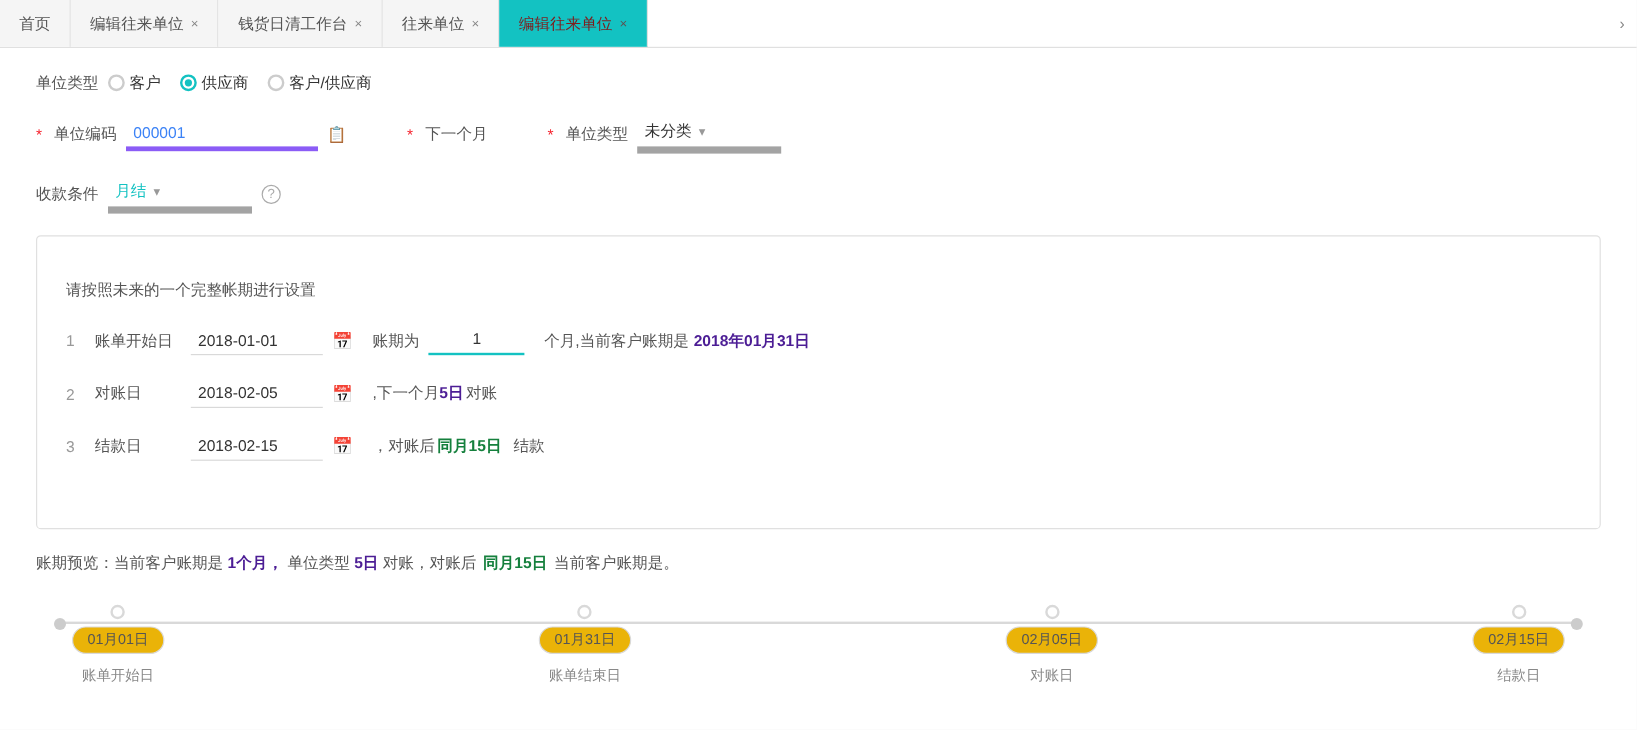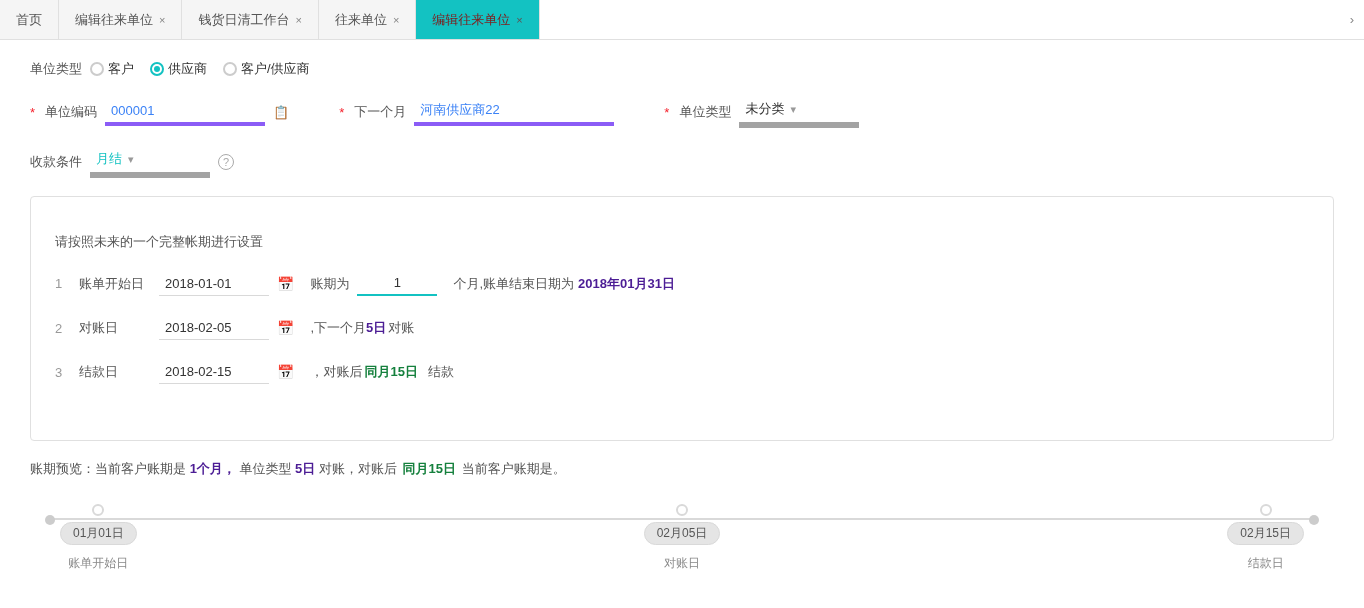--- a/index.html
+++ b/index.html
@@ -263,21 +263,21 @@
 
     .timeline-dot {
       width: 12px;
       height: 12px;
       border-radius: 50%;
       border: 2px solid #d9d9d9;
       background: #fff;
     }
 
     .timeline-date-badge {
-      background: #e5e5e5;
+      background: #eab308;
       border: 1px solid #d9d9d9;
       border-radius: 12px;
       padding: 2px 12px;
       font-size: 12px;
       color: #555;
       white-space: nowrap;
     }
 
     .timeline-label {
       font-size: 12px;
@@ -361,21 +361,20 @@
   <div class="form-row">
     <div class="form-group">
       <span class="required-star">*</span>
       <span class="form-label">单位编码</span>
       <input class="form-input" type="text" value="000001" style="">
       <span class="doc-icon">📋</span>
     </div>
     <div class="form-group" style="margin-left:30px;">
       <span class="required-star">*</span>
       <span class="form-label">下一个月</span>
-      <input class="form-input wide" type="text" value="河南供应商22" style="">
     </div>
     <div class="form-group" style="margin-left:30px;">
       <span class="required-star">*</span>
       <span class="form-label">单位类型</span>
       <div class="form-select">
         <span style="color:#333;">未分类</span>
         <span class="select-arrow">▾</span>
       </div>
     </div>
   </div>
@@ -394,21 +393,21 @@
   <div class="period-box">
     <div class="period-title">请按照未来的一个完整帐期进行设置</div>
 
     <div class="period-row">
       <span class="period-num">1</span>
       <span class="period-field-label">账单开始日</span>
       <input class="period-date-input" type="text" value="2018-01-01" style="">
       <span class="cal-icon" style="margin:0 8px;">📅</span>
       <span class="period-text">账期为</span>
       <input class="period-month-input" type="text" value="1" style="margin: 0px 8px;">
-      <span class="period-text">个月,账单结束日期为</span>
+      <span class="period-text">个月,当前客户账期是</span>
       <span class="highlight-orange" style="margin-left:4px;">2018年01月31日</span>
     </div>
 
     <div class="period-row">
       <span class="period-num">2</span>
       <span class="period-field-label">对账日</span>
       <input class="period-date-input" type="text" value="2018-02-05" style="">
       <span class="cal-icon" style="margin:0 8px;">📅</span>
       <span class="period-text">,下一个月</span>
       <span class="highlight-orange">5日</span>
@@ -442,20 +441,25 @@
     <div class="timeline-right-dot"></div>
     <div class="timeline-items">
 
     <div class="timeline-item">
       <div class="timeline-dot"></div>
       <div class="timeline-date-badge">01月01日</div>
       <div class="timeline-label">账单开始日</div>
     </div>
         <div class="timeline-item">
       <div class="timeline-dot"></div>
+      <div class="timeline-date-badge">01月31日</div>
+      <div class="timeline-label">账单结束日</div>
+    </div>
+        <div class="timeline-item">
+      <div class="timeline-dot"></div>
       <div class="timeline-date-badge">02月05日</div>
       <div class="timeline-label">对账日</div>
     </div>
         <div class="timeline-item">
       <div class="timeline-dot"></div>
       <div class="timeline-date-badge">02月15日</div>
       <div class="timeline-label">结款日</div>
     </div>
       </div>
   </div>

